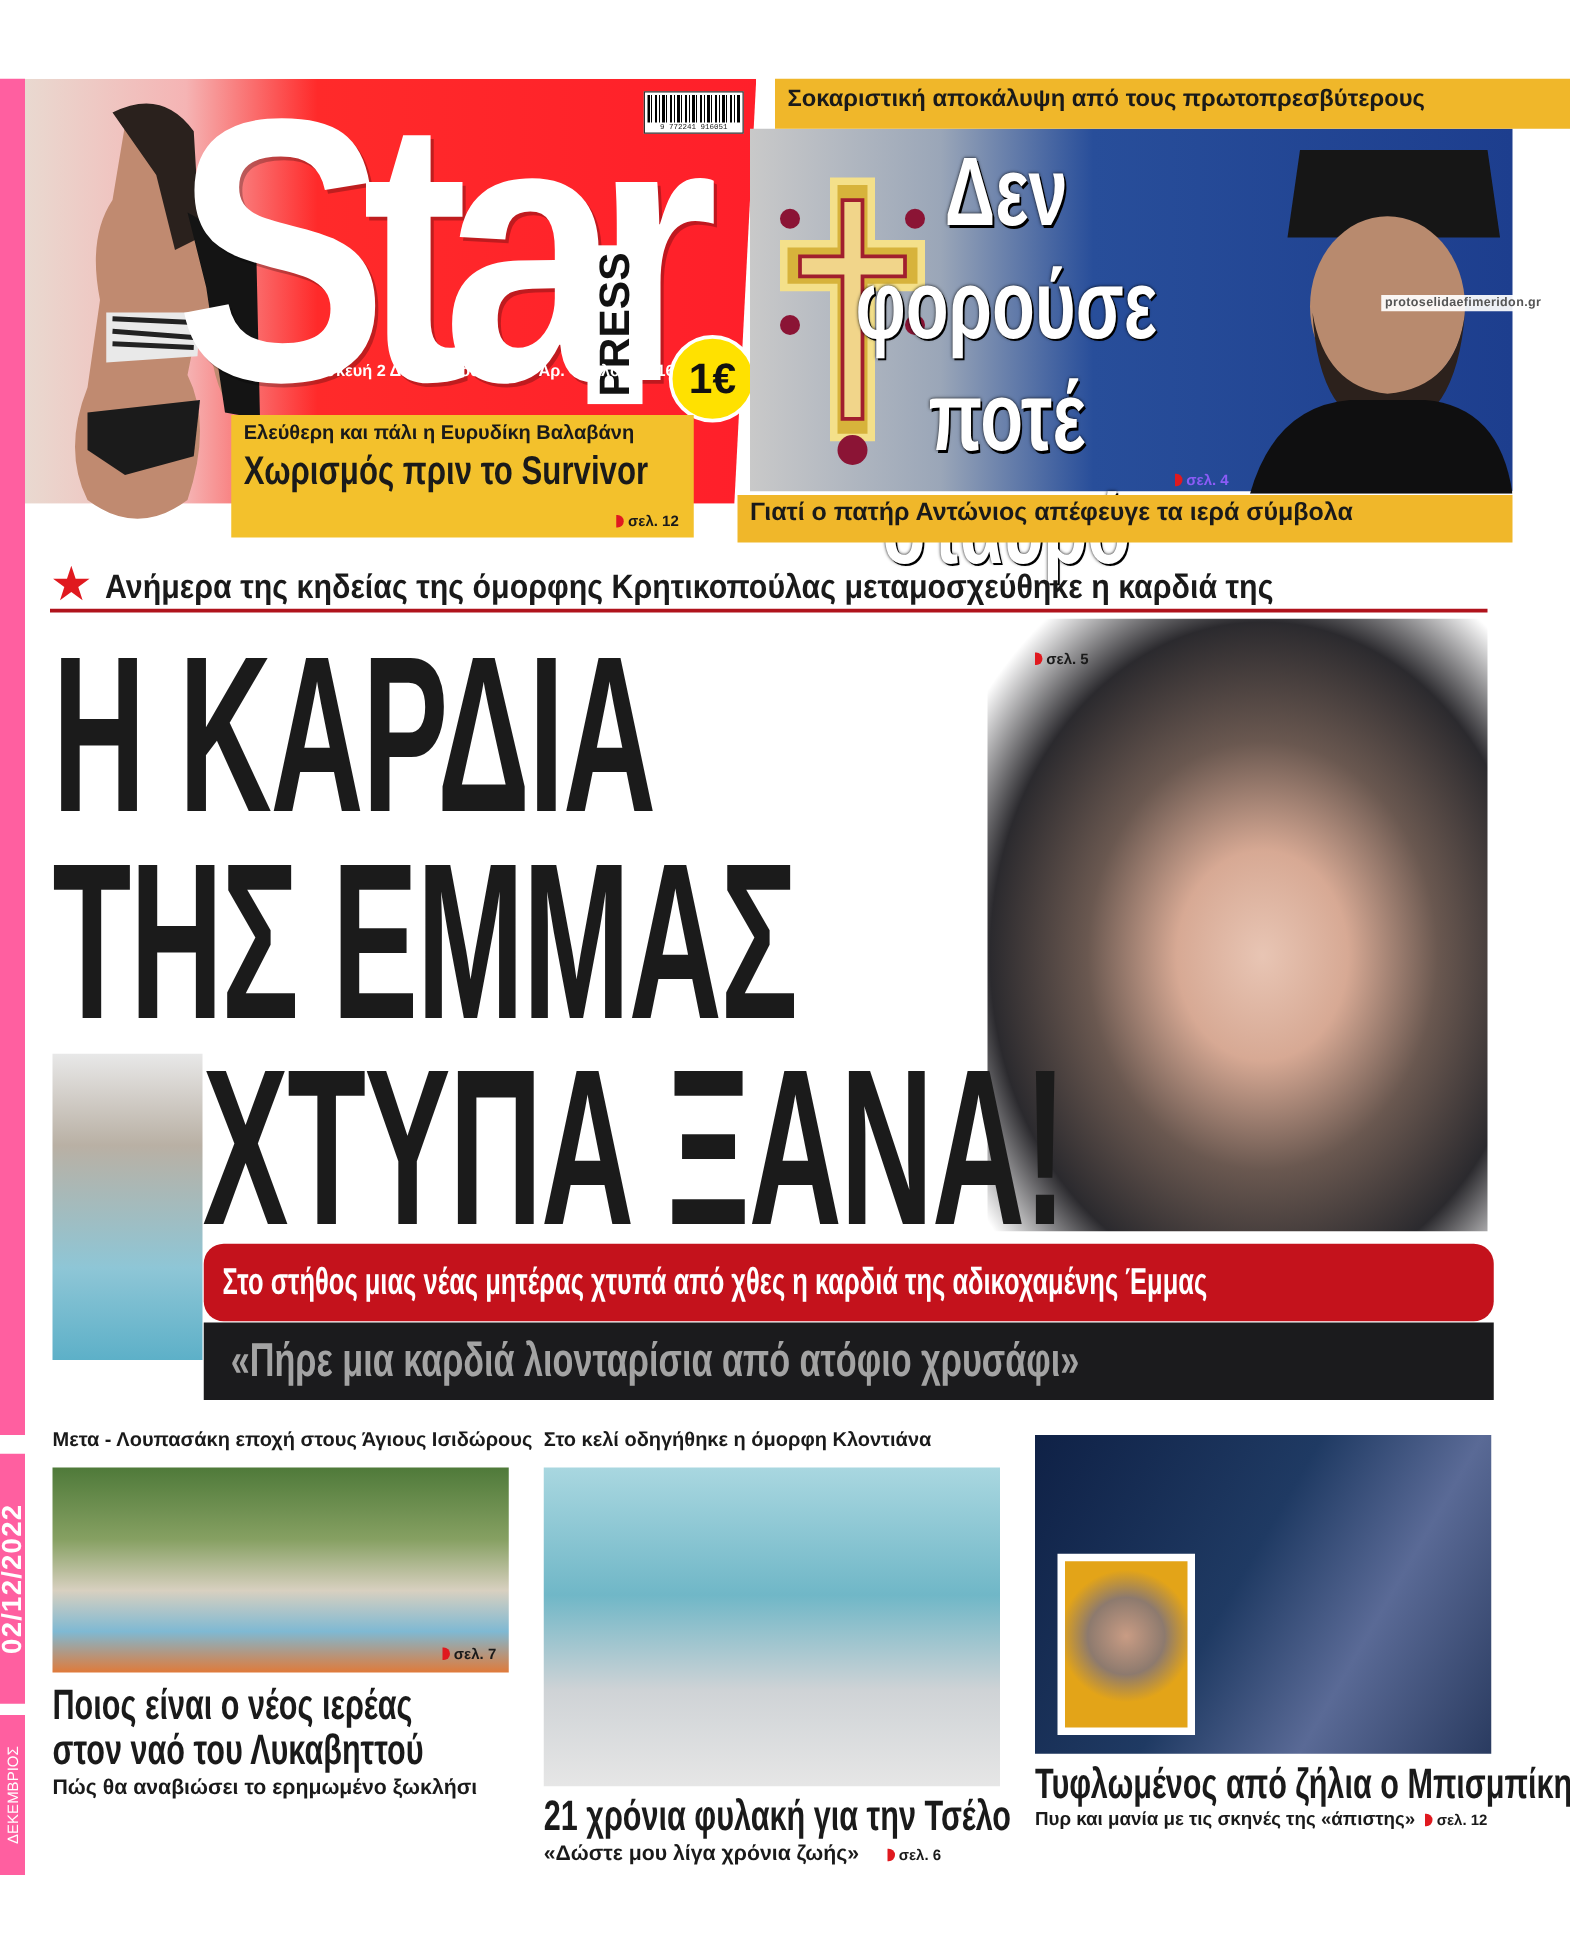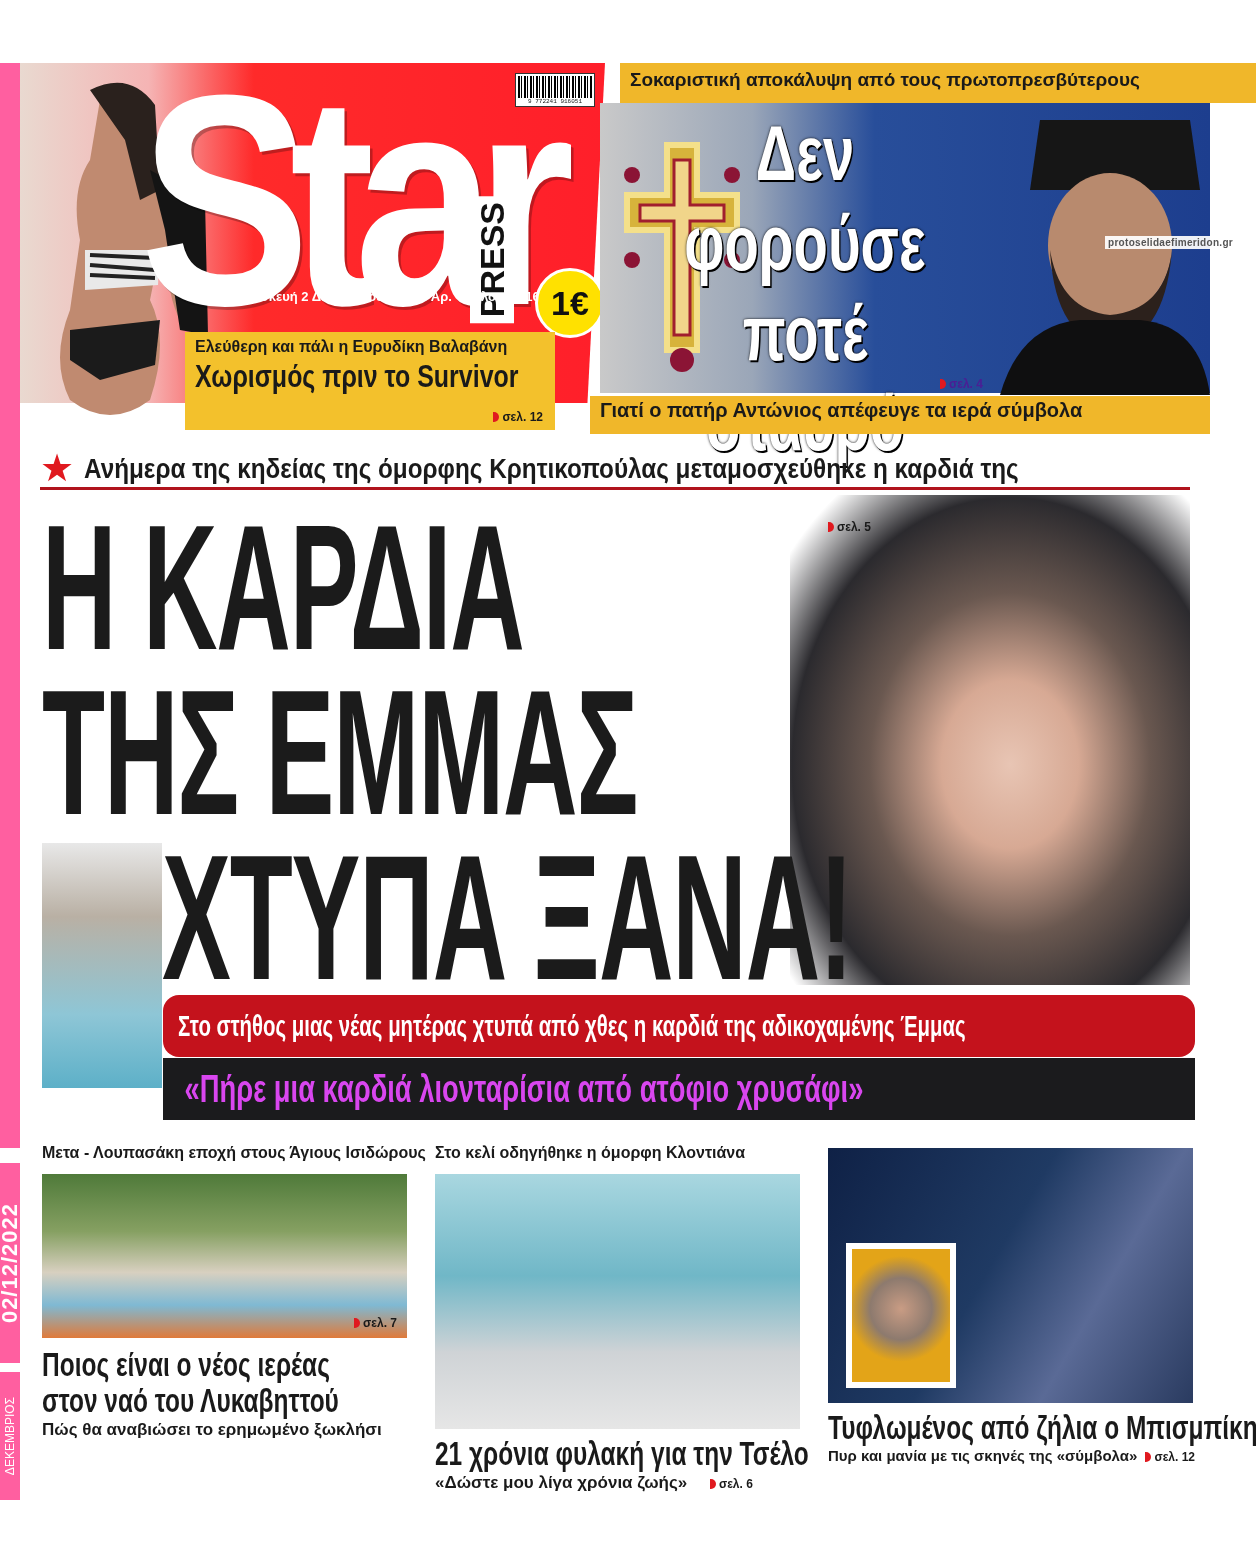--- a/index.html
+++ b/index.html
@@ -48,21 +48,21 @@
   .tl-ref { position: absolute; right: 12px; bottom: 6px; }
   .tr-kicker { left: 620px; top: 63px; width: 710px; height: 40px; background: #f0b72a; padding: 6px 10px;
     font-size: 19px; font-weight: bold; white-space: nowrap; }
   .tr-image { left: 600px; top: 103px; width: 610px; height: 290px;
     background: linear-gradient(90deg, #c9c9c9 0%, #9aa6b8 25%, #284e9a 45%, #1d3e8e 100%); }
   .cross { left: 612px; top: 135px; width: 140px; height: 240px; }
   .priest { left: 1000px; top: 110px; width: 210px; height: 285px; }
   .tr-headline { left: 620px; top: 108px; width: 370px; color: #fff; text-align: center;
     font-weight: 900; font-size: 78px; line-height: 90px; text-shadow: 0 0 3px #000, 2px 2px 0 #000;
     transform: scaleX(0.72); transform-origin: center top; }
-  .tr-ref { left: 940px; top: 377px; color: #4c1d95; }
+  .tr-ref { left: 940px; top: 377px; color: #8b5cf6; }
   .watermark { left: 1105px; top: 236px; background: rgba(255,255,255,0.92); color: #555; font-size: 10px;
     font-weight: bold; padding: 1px 3px; letter-spacing: 0.3px; }
   .tr-footer { left: 590px; top: 396px; width: 620px; height: 38px; background: #f0b72a;
     font-size: 20px; font-weight: bold; padding: 3px 10px; white-space: nowrap; }
 
   
   .main-kicker-row { left: 40px; top: 452px; width: 1150px; height: 38px; border-bottom: 3px solid #b0131c; display: flex; align-items: center; }
   .star-icon { width: 36px; height: 36px; color: #e0191f; font-size: 38px; line-height: 32px; }
   .main-kicker { font-size: 27px; font-weight: bold; margin-left: 8px; white-space: nowrap;
     transform: scaleX(0.9); transform-origin: left; }
@@ -71,21 +71,21 @@
   .main-headline div { transform: scaleX(0.58); transform-origin: left top; white-space: nowrap; }
   .main-headline .l3 { margin-left: 120px; }
   .doctor-photo { left: 42px; top: 843px; width: 120px; height: 245px;
     background: linear-gradient(180deg,#e8e8e8 0%, #b9b0a4 30%, #8ec6d6 70%, #5db0c8 100%); }
   .emma-photo { left: 790px; top: 495px; width: 400px; height: 490px;
     background: radial-gradient(ellipse at 55% 55%, #e8c5b4 0%, #d7a994 22%, #6a5850 45%, #2b2a2e 70%, #ffffff 90%); }
   .main-ref { left: 828px; top: 520px; }
   .red-bar { left: 163px; top: 995px; width: 1032px; height: 62px; background: #c4121c; color: #fff;
     font-weight: 900; font-size: 30px; line-height: 62px; overflow: hidden; border-radius: 16px; }
   .red-bar span, .black-bar span { display: inline-block; transform: scaleX(0.68); transform-origin: left; white-space: nowrap; padding-left: 22px; }
-  .black-bar { left: 163px; top: 1058px; width: 1032px; height: 62px; background: #1b1b1d; color: #d946ef;
+  .black-bar { left: 163px; top: 1058px; width: 1032px; height: 62px; background: #1b1b1d; color: #a3a3a3;
     font-weight: 900; font-size: 38px; line-height: 62px; overflow: hidden; }
   .black-bar span { transform: scaleX(0.72); padding-left: 30px; }
 
   
   .col { position: absolute; top: 1140px; }
   .col-kicker { font-size: 16px; font-weight: bold; white-space: nowrap; height: 26px; line-height: 26px; }
   .col-photo { margin-top: 8px; position: relative; }
   .col-photo .page-ref { position: absolute; right: 10px; bottom: 8px; }
   .col-title { font-weight: 900; font-size: 34px; line-height: 36px; white-space: nowrap;
     transform: scaleX(0.72); transform-origin: left top; }
@@ -197,16 +197,16 @@
 </div>
 
 <div class="col c3">
   <div class="col-photo">
     <div class="inset-photo">
         <div></div>
       </div>
   </div>
   <div class="col-title" style="margin-top:6px">Τυφλωμένος από ζήλια ο Μπισμπίκης</div>
   <div class="col-sub" style="font-size:15px">
-    <span>Πυρ και μανία με τις σκηνές της «σύμβολα»</span>
+    <span>Πυρ και μανία με τις σκηνές της «άπιστης»</span>
     <span class="page-ref" style="margin-left:4px"><span class="dot"></span><span>σελ. 12</span></span>
   </div>
 </div>
 
 </body></html>

